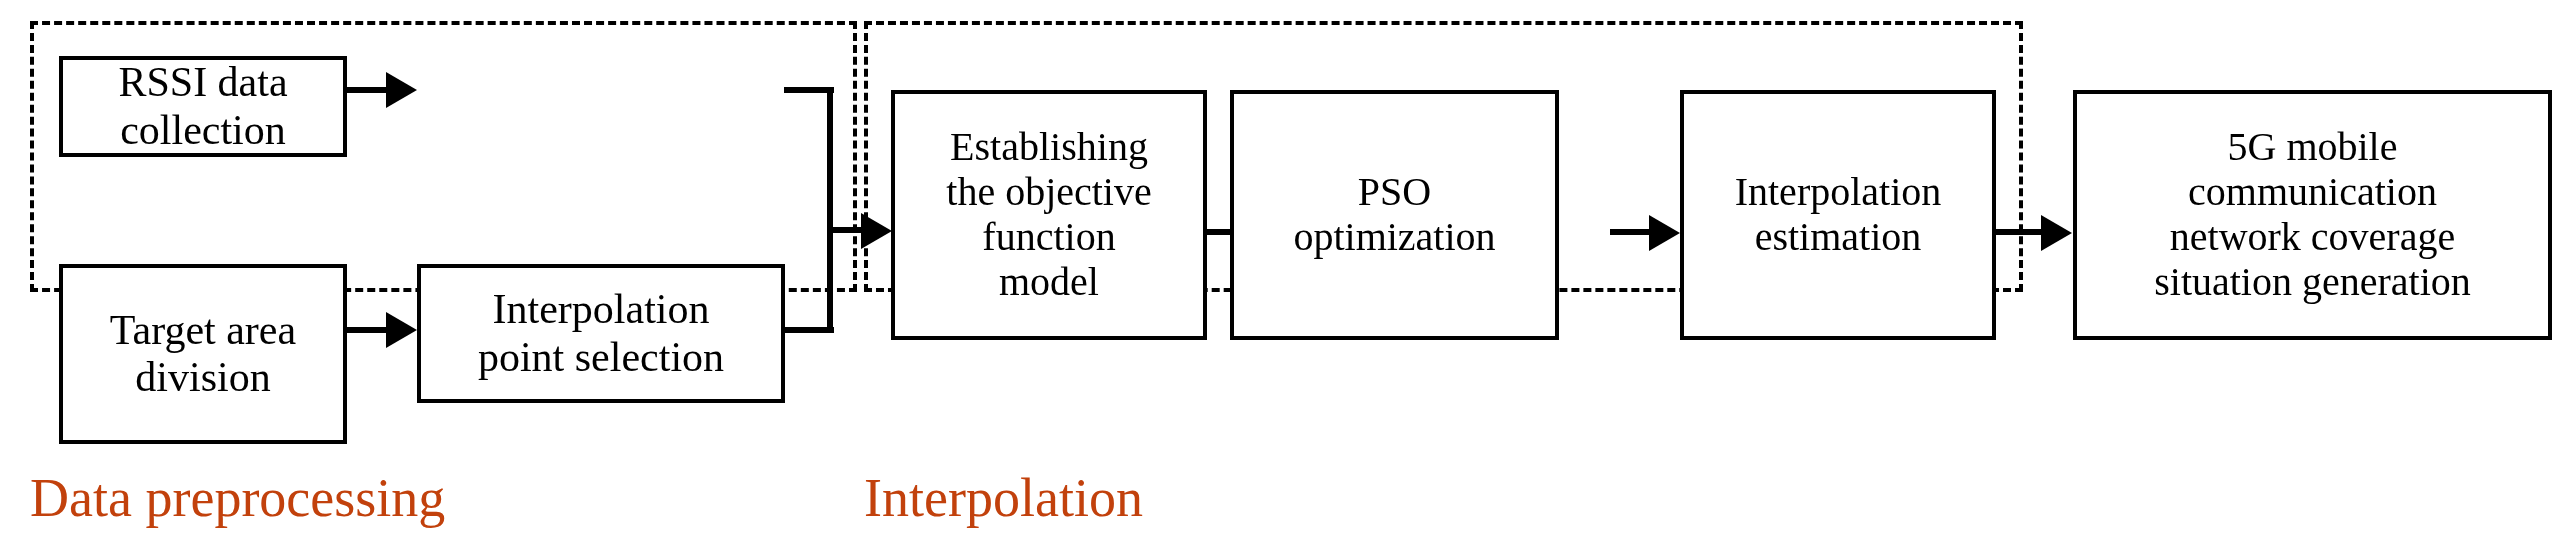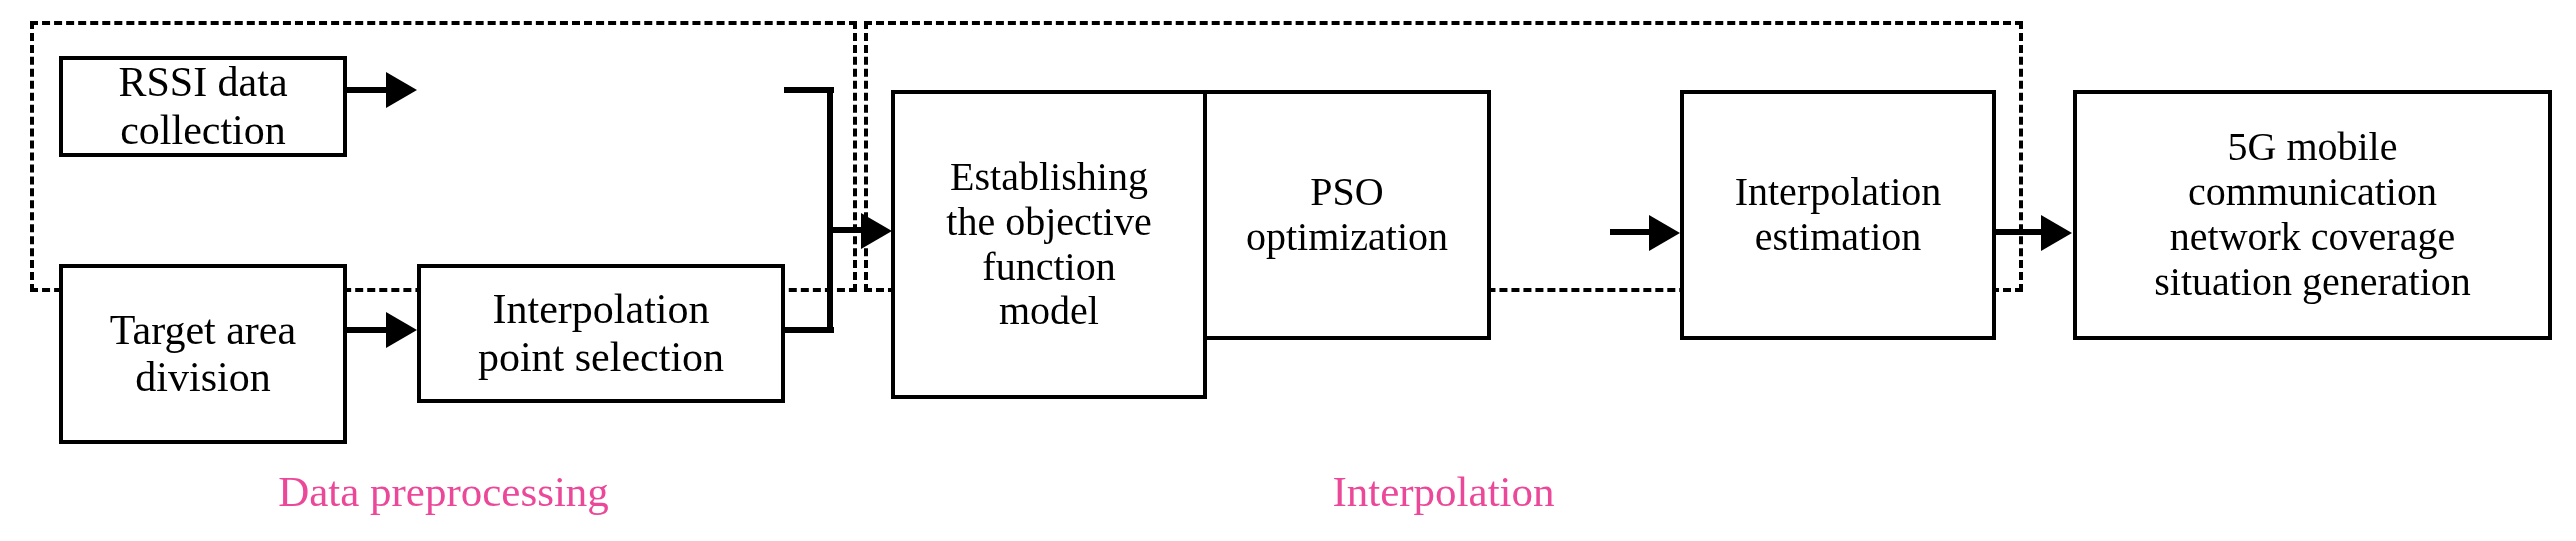--- a/index.html
+++ b/index.html
@@ -66,23 +66,23 @@
     width: 0;
     height: 0;
     border-top: 18px solid transparent;
     border-bottom: 18px solid transparent;
     border-left: 31px solid #000000;
   }
 
   
   .caption {
     position: absolute;
-    font-size: 43px;
-    color: #ec4899;
-    text-align: center;
+    font-size: 54px;
+    color: #c2410c;
+    text-align: left;
     white-space: nowrap;
   }
 </style>
 </head>
 <body>
 
 <div id="canvas">
 
   <div class="group-frame" style="left:30px; top:21px; width:827px; height:271px;"></div>
 
@@ -112,31 +112,31 @@
 
   <div class="hline" style="left:784px; top:87px; width:50px;"></div>
 
   <div class="hline" style="left:784px; top:327px; width:50px;"></div>
 
   <div class="vline" style="left:827px; top:87px; height:246px;"></div>
 
   <div class="hline" style="left:827px; top:227px; width:52px;"></div>
   <div class="arrowhead" style="left:861px; top:213px;"></div>
 
-  <div class="node fs-med" style="left:891px; top:90px; width:316px; height:309px;">
+  <div class="node fs-med" style="left:891px; top:90px; width:316px; height:250px;">
     <span class="node-text">Establishing
 the objective
 function
 model</span>
   </div>
 
   <div class="hline" style="left:1207px; top:229px; width:43px;"></div>
   <div class="arrowhead" style="left:1246px; top:215px;"></div>
 
-  <div class="node fs-med" style="left:1203px; top:90px; width:288px; height:250px;">
+  <div class="node fs-med" style="left:1230px; top:90px; width:329px; height:250px;">
     <span class="node-text">PSO
 optimization</span>
   </div>
 
   <div class="hline" style="left:1610px; top:229px; width:43px;"></div>
   <div class="arrowhead" style="left:1649px; top:215px;"></div>
 
   <div class="node fs-med" style="left:1680px; top:90px; width:316px; height:250px;">
     <span class="node-text">Interpolation
 estimation</span>

